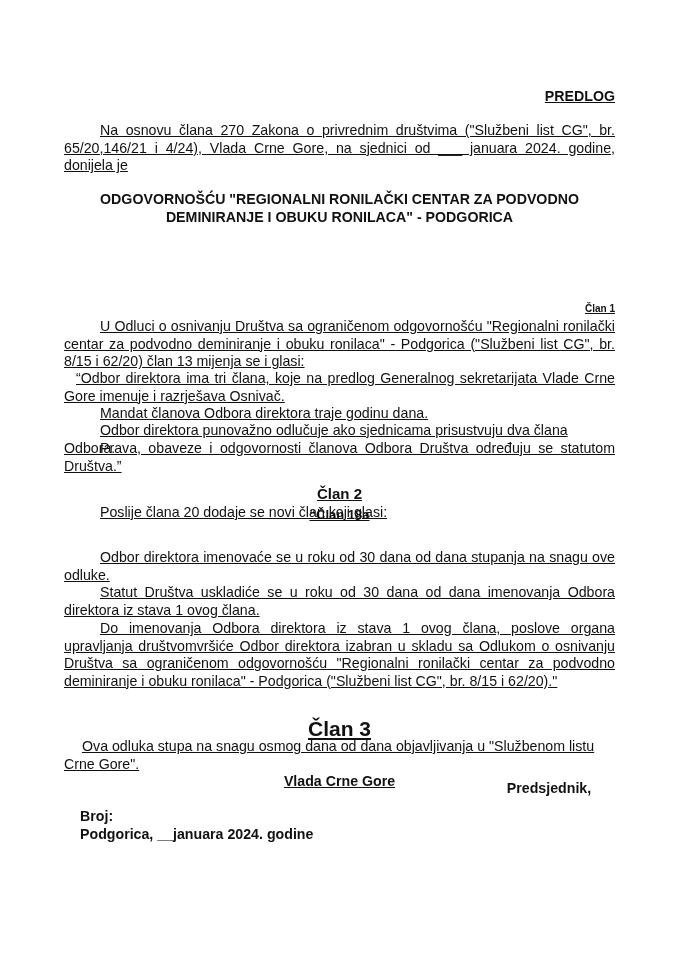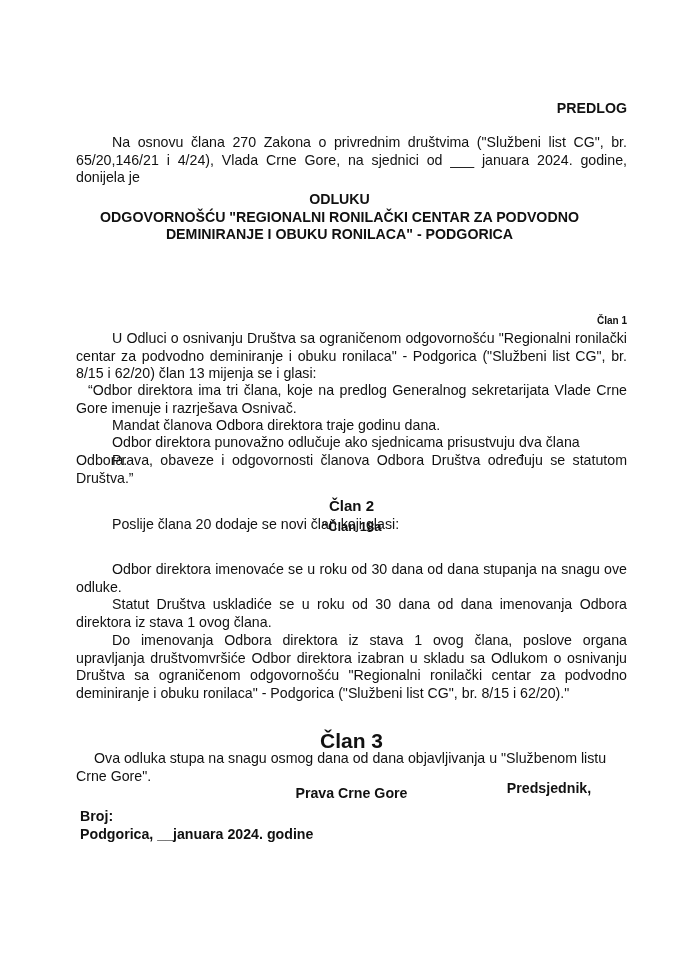--- a/index.html
+++ b/index.html
@@ -4,37 +4,36 @@
 <style>
   html, body { margin: 0; padding: 0; background: #ffffff; }
   body { width: 679px; height: 960px; position: relative; overflow: hidden;
          font-family: "Liberation Sans", sans-serif; color: #111; font-size: 14.2px; line-height: 17.6px; }
   .page { position: absolute; left: 64px; top: 0; width: 551px; }
   .abs { position: absolute; }
   .bold { font-weight: bold; }
   .center { text-align: center; }
   .right { text-align: right; }
   .justify { text-align: justify; text-align-last: left; }
-  p { margin: 12px; }
+  p { margin: 0; text-decoration: underline; }
   .ind1 { text-indent: 36px; }
   .ind3 { text-indent: 12px; }
   .ind4 { text-indent: 71px; }
   .title { font-weight: bold; text-align: center; line-height: 17.5px; }
 </style>
 </head>
 <body>
 
 <div class="page">
 
   <p class="abs bold right" style="top:88px; width:551px;">PREDLOG</p>
 
   <p class="abs justify ind1" style="top:122px; width:551px;">Na osnovu člana 270 Zakona o privrednim društvima ("Službeni list CG", br. 65/20,146/21 i 4/24), Vlada Crne Gore, na sjednici od ___ januara 2024. godine, donijela je</p>
 
   <div class="abs title" style="top:191px; width:551px;">
-    <div>ODLUKU</div>
     <div>ODGOVORNOŠĆU "REGIONALNI RONILAČKI CENTAR ZA PODVODNO</div>
     <div>DEMINIRANJE I OBUKU RONILACA" - PODGORICA</div>
   </div>
 
   <p class="abs bold center" style="top:300px; width:551px; font-size:10px;text-align:right;">Član 1</p>
   <p class="abs justify ind1" style="top:318px; width:551px;">U Odluci o osnivanju Društva sa ograničenom odgovornošću "Regionalni ronilački centar za podvodno deminiranje i obuku ronilaca" - Podgorica ("Službeni list CG", br. 8/15 i 62/20) član 13 mijenja se i glasi:</p>
   <p class="abs justify ind3" style="top:370px; width:551px;">“Odbor direktora ima tri člana, koje na predlog Generalnog sekretarijata Vlade Crne Gore imenuje i razrješava Osnivač.</p>
   <p class="abs ind4" style="top:405px; width:551px; text-indent:36px;">Mandat članova Odbora direktora traje godinu dana.</p>
   <p class="abs" style="top:422px; width:551px; text-indent:36px;">Odbor direktora punovažno odlučuje ako sjednicama prisustvuju dva člana Odbora.</p>
   <p class="abs justify" style="top:440px; width:551px; text-indent:36px;">Prava, obaveze i odgovornosti članova Odbora Društva određuju se statutom Društva.”</p>
@@ -43,21 +42,21 @@
   <p class="abs" style="top:504px; width:551px; text-indent:36px;">Poslije člana 20 dodaje se novi član koji glasi:</p>
 
   <p class="abs bold center" style="top:506px; width:551px; font-size:13px;">“Član 18a</p>
   <p class="abs justify" style="top:549px; width:551px; text-indent:36px;">Odbor direktora imenovaće se u roku od 30 dana od dana stupanja na snagu ove odluke.</p>
   <p class="abs justify" style="top:584px; width:551px; text-indent:36px;">Statut Društva uskladiće se u roku od 30 dana od dana imenovanja Odbora direktora iz stava 1 ovog člana.</p>
   <p class="abs justify" style="top:620px; width:551px; text-indent:36px;">Do imenovanja Odbora direktora iz stava 1 ovog člana, poslove organa upravljanja društvomvršiće Odbor direktora izabran u skladu sa Odlukom o osnivanju Društva sa ograničenom odgovornošću "Regionalni ronilački centar za podvodno deminiranje i obuku ronilaca" - Podgorica ("Službeni list CG", br. 8/15 i 62/20)."</p>
 
   <p class="abs bold center" style="top:720px; width:551px; font-size:21px;">Član 3</p>
   <p class="abs" style="top:738px; width:551px; text-indent:18px;">Ova odluka stupa na snagu osmog dana od dana objavljivanja u "Službenom listu Crne Gore".</p>
 
-  <p class="abs bold center" style="top:773px; width:551px;">Prava Crne Gore</p>
+  <p class="abs bold center" style="top:773px; width:551px;">Vlada Crne Gore</p>
 
   <div class="abs bold" style="top:808px; left:16px; width:280px;">
     <div>Broj:</div>
     <div>Podgorica, __januara 2024. godine</div>
   </div>
   <div class="abs bold center" style="top:780px; left:410px; width:150px;">
     <div>Predsjednik,</div>
   </div>
 
 </div>

